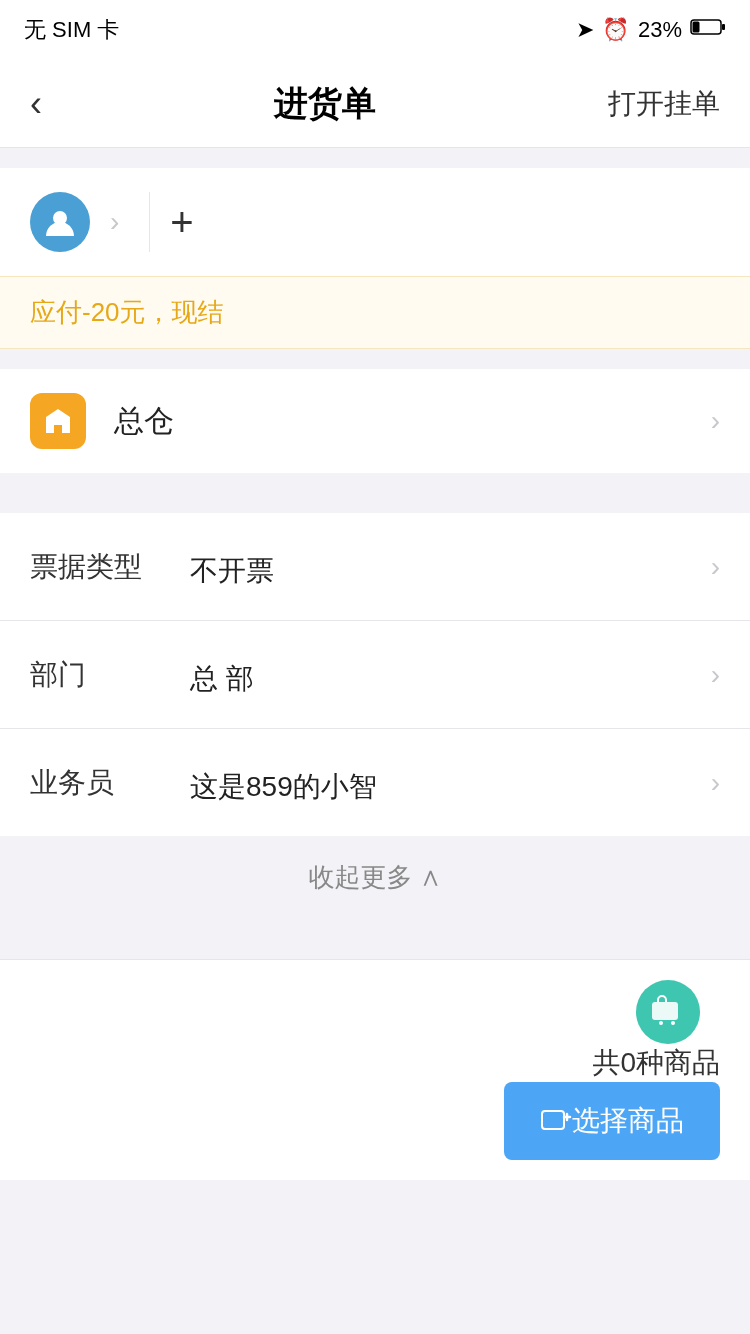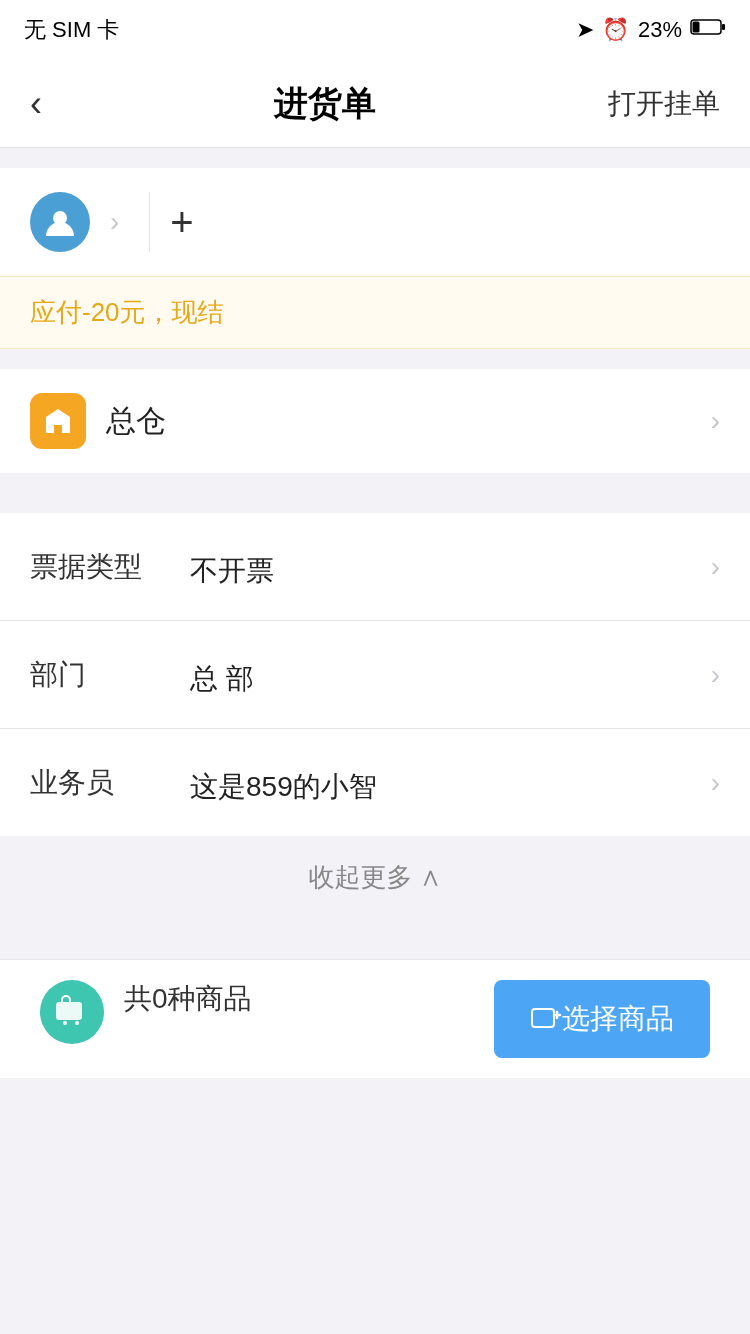--- a/index.html
+++ b/index.html
@@ -212,24 +212,25 @@
       text-align: center;
       font-size: 26px;
       color: #888;
       cursor: pointer;
     }
 
     
     .bottom-bar {
       background: #fff;
       display: flex;
-      align-items: flex-start;
-      padding: 20px 40px;
+      align-items: flex-end;
+      padding: 20px 30px;
       border-top: 1px solid #e5e5ea;
       margin-top: 20px;
+      flex-direction: column;
     }
     .cart-icon-container {
       width: 64px;
       height: 64px;
       border-radius: 50%;
       background: #3ec6b0;
       display: flex;
       align-items: center;
       justify-content: center;
       margin-right: 20px;
@@ -310,21 +311,21 @@
     <div class="supplier-add">+</div>
   </div>
   <div class="warning-banner">
     <span>应付-20元，现结</span>
   </div>
 </div>
 
 <div class="section-gap"></div>
 
 <div class="card">
-  <div class="warehouse-row" style="border-top:none;">
+  <div class="warehouse-row" style="border-top:none;gap:8px;">
     <div class="warehouse-icon">
       <svg viewBox="0 0 32 32" fill="none" xmlns="http://www.w3.org/2000/svg">
         <path d="M16 4L4 12v16h8v-8h8v8h8V12L16 4z" fill="#fff"></path>
       </svg>
     </div>
     <div class="warehouse-name">总仓</div>
     <div class="row-chevron">›</div>
   </div>
 </div>
 

